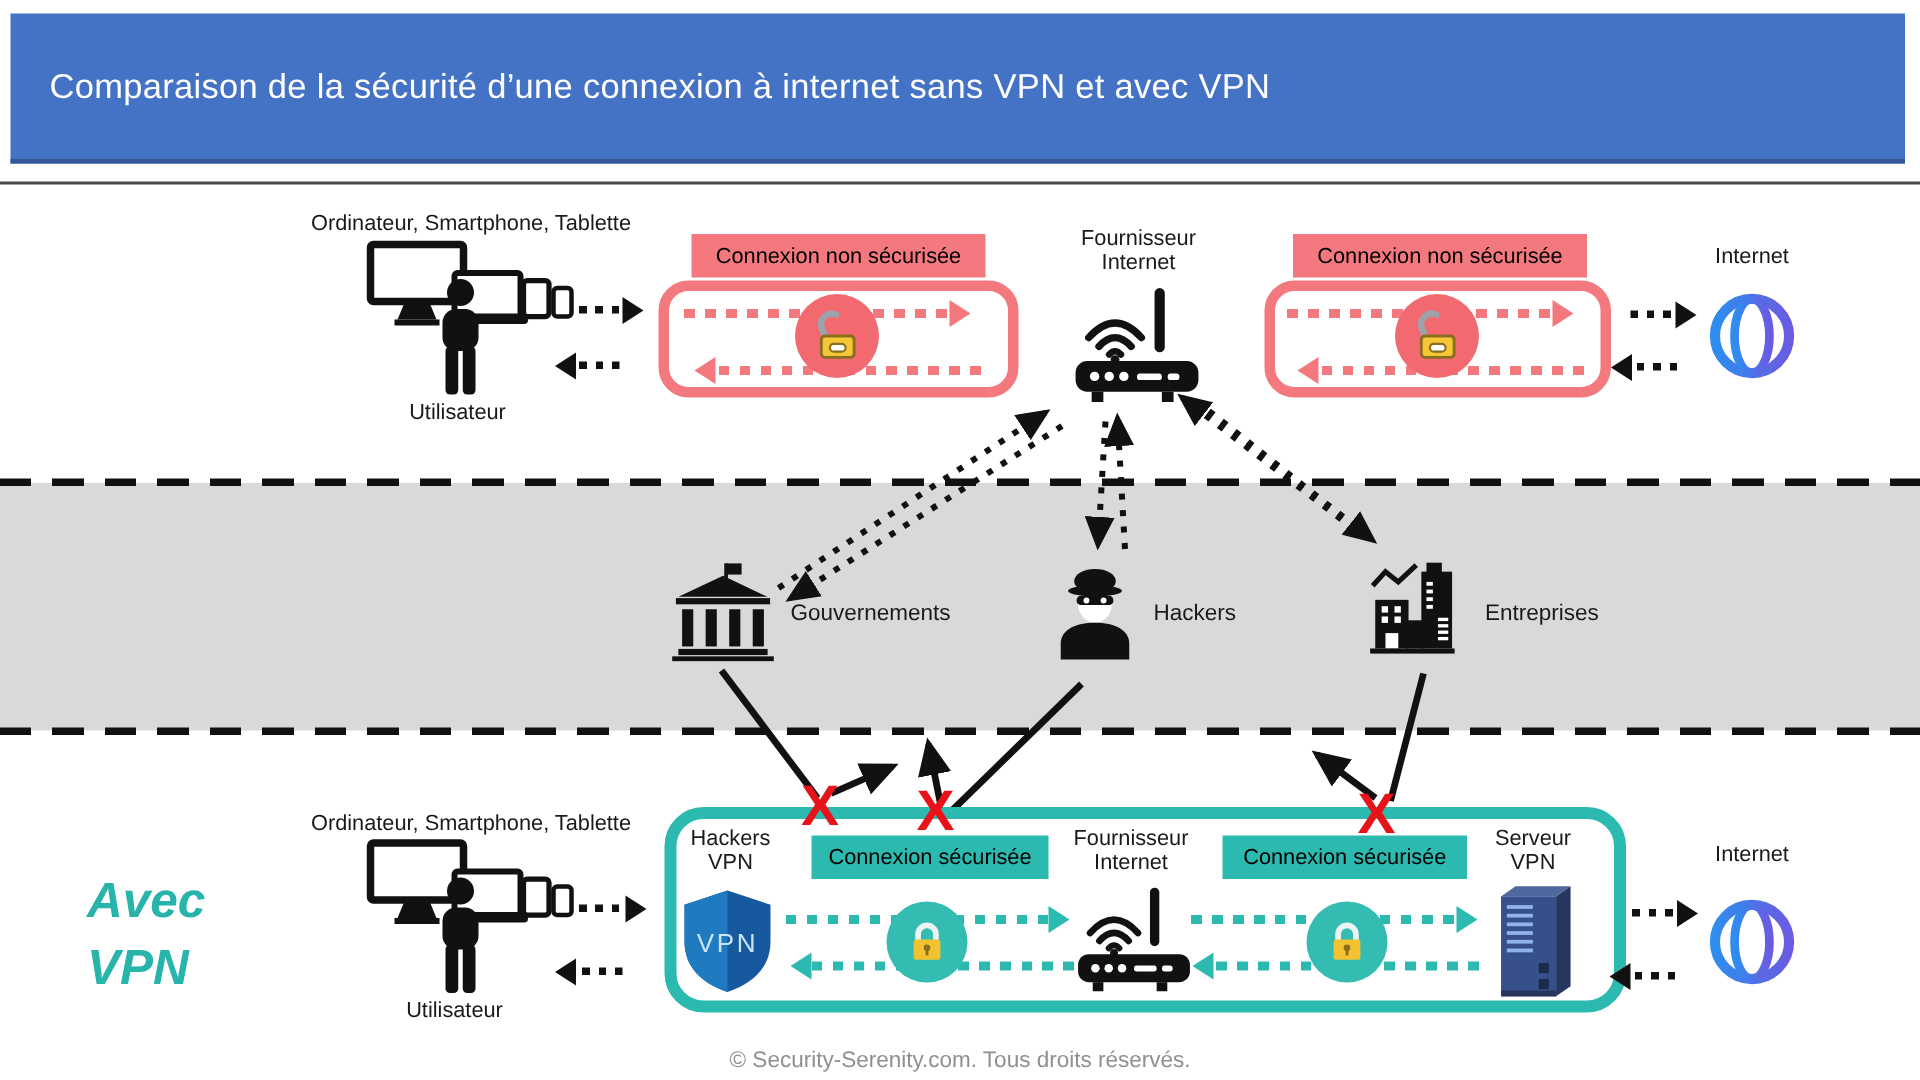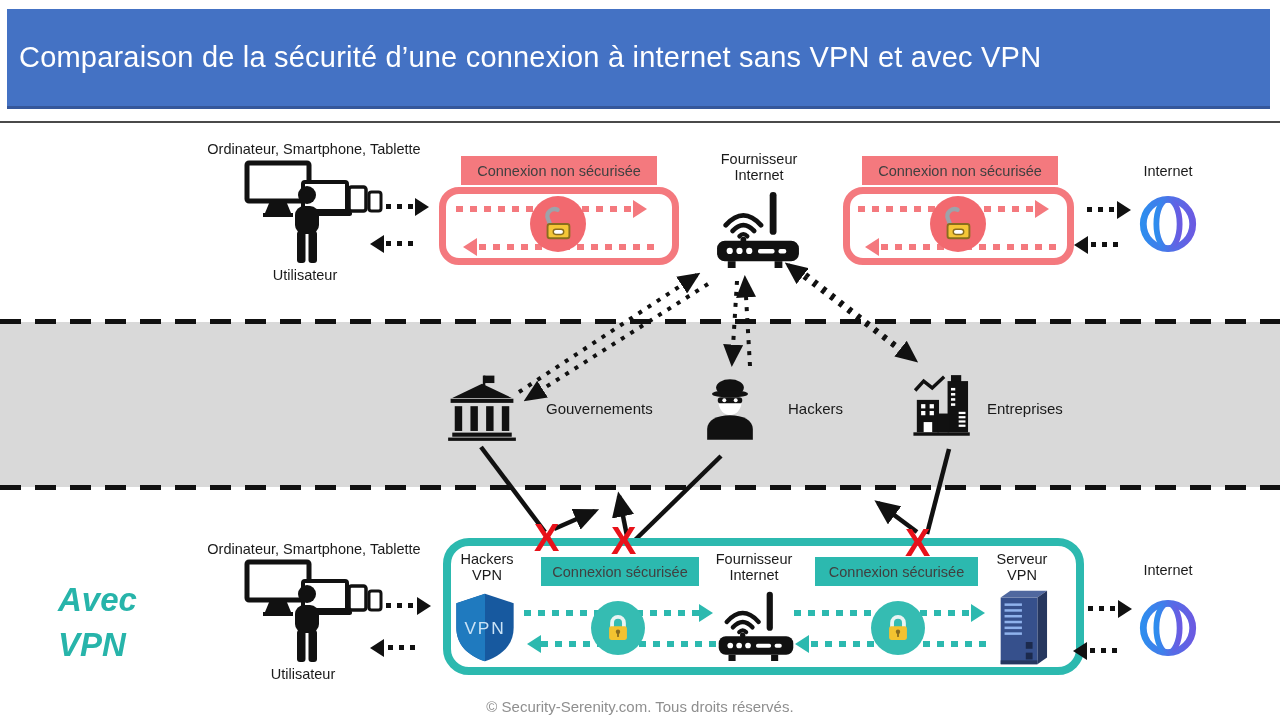--- a/index.html
+++ b/index.html
@@ -1,29 +1,29 @@
 <!DOCTYPE html>
 <html><head>
 <meta charset="utf-8">
 <style>
   html,body{margin:0;padding:0;background:#fff;font-family:"Liberation Sans","DejaVu Sans",sans-serif;}
   .stage{position:relative;width:1280px;height:720px;background:#fff;overflow:hidden;}
   .abs{position:absolute;}
   .z0{z-index:0}.z1{z-index:1}.z2{z-index:2}.z3{z-index:3}.z4{z-index:4}.z5{z-index:5}
   .titlebar{left:7px;top:9px;width:1263px;height:100px;background:#4472C4;border-bottom:3px solid #35579A;display:flex;align-items:center;box-sizing:border-box;}
-  .title{color:#fff;font-size:29px;padding-left:12px;white-space:nowrap;letter-spacing:.2px;}
+  .title{color:#fff;font-size:23px;padding-left:26px;white-space:nowrap;letter-spacing:.2px;}
   .hline{left:0;top:121px;width:1280px;height:2px;background:#4a4a4a;}
   .lbl{font-size:14.5px;color:#1a1a1a;text-align:center;}
   .seclbl{font-size:33px;font-weight:bold;line-height:45px;text-align:left;}
   .sans-color{color:#F0696E;}
   .avec-color{color:#27B4AA;}
   .band{left:0;top:322px;width:1280px;height:165px;background:#D9D9D9;}
   .dashline{left:0;width:1280px;height:4.5px;background:repeating-linear-gradient(90deg,#111 0 21px,transparent 21px 35px);}
-  .threat-label{font-size:15px;color:#1a1a1a;margin-left:19px;}
-  .connlbl{display:flex;align-items:center;justify-content:center;font-size:14.5px;color:#404040;box-sizing:border-box;}
+  .threat-label{font-size:15px;color:#1a1a1a;}
+  .connlbl{display:flex;align-items:center;justify-content:center;font-size:14.5px;color:#000000;box-sizing:border-box;}
   .pink-bg{background:#F4797E;}
   .teal-bg{background:#2CB9AF;}
   .pinkbox{border:7px solid #F4797E;border-radius:20px;background:#fff;box-sizing:border-box;}
   .tealbox{border:8px solid #2CB9AF;border-radius:26px;background:#fff;box-sizing:border-box;}
   .lockcircle{border-radius:50%;display:flex;align-items:center;justify-content:center;}
   .arrow{height:5px;}
   .arrow::after{content:"";position:absolute;top:50%;transform:translateY(-50%);width:0;height:0;border-top:9px solid transparent;border-bottom:9px solid transparent;}
   .arrow.right{background:repeating-linear-gradient(90deg,var(--c) 0 var(--d),transparent var(--d) var(--g));}
   .arrow.right::after{right:-13px;border-left:14px solid var(--c);}
   .arrow.left{background:repeating-linear-gradient(270deg,var(--c) 0 var(--d),transparent var(--d) var(--g));}
@@ -184,21 +184,21 @@
       <rect x="8" y="34" width="26" height="38" fill="#111"></rect>
       <rect x="13" y="39" width="5" height="5" fill="#fff"></rect>
         <rect x="23" y="39" width="5" height="5" fill="#fff"></rect>
       <rect x="13" y="47" width="5" height="5" fill="#fff"></rect>
         <rect x="23" y="47" width="5" height="5" fill="#fff"></rect>
       <rect x="16" y="60" width="10" height="12" fill="#fff"></rect>
       <rect x="32" y="50" width="14" height="22" fill="#111"></rect>
       <rect x="4" y="72" width="66" height="4" fill="#111"></rect>
     </svg>
   </div>
-  <div class="abs threat-label z3" style="left:968px;top:400px;">Entreprises</div>
+  <div class="abs threat-label z3" style="left:990px;top:400px;">Entreprises</div>
 
   <svg class="abs overlay z2" width="1280" height="720" viewBox="0 0 1280 720">
     <defs>
       <marker id="ah" markerWidth="5.6" markerHeight="5" refX="4.6" refY="2.5" orient="auto" markerUnits="strokeWidth">
         <path d="M0,0 L5.6,2.5 L0,5 Z" fill="#111"></path>
       </marker>
     </defs>
     <g stroke="#111" stroke-width="4" fill="none" stroke-dasharray="4 7">
       <line x1="519" y1="392" x2="697" y2="275" marker-end="url(#ah)"></line>
       <line x1="708" y1="284" x2="527" y2="399" marker-end="url(#ah)"></line>

